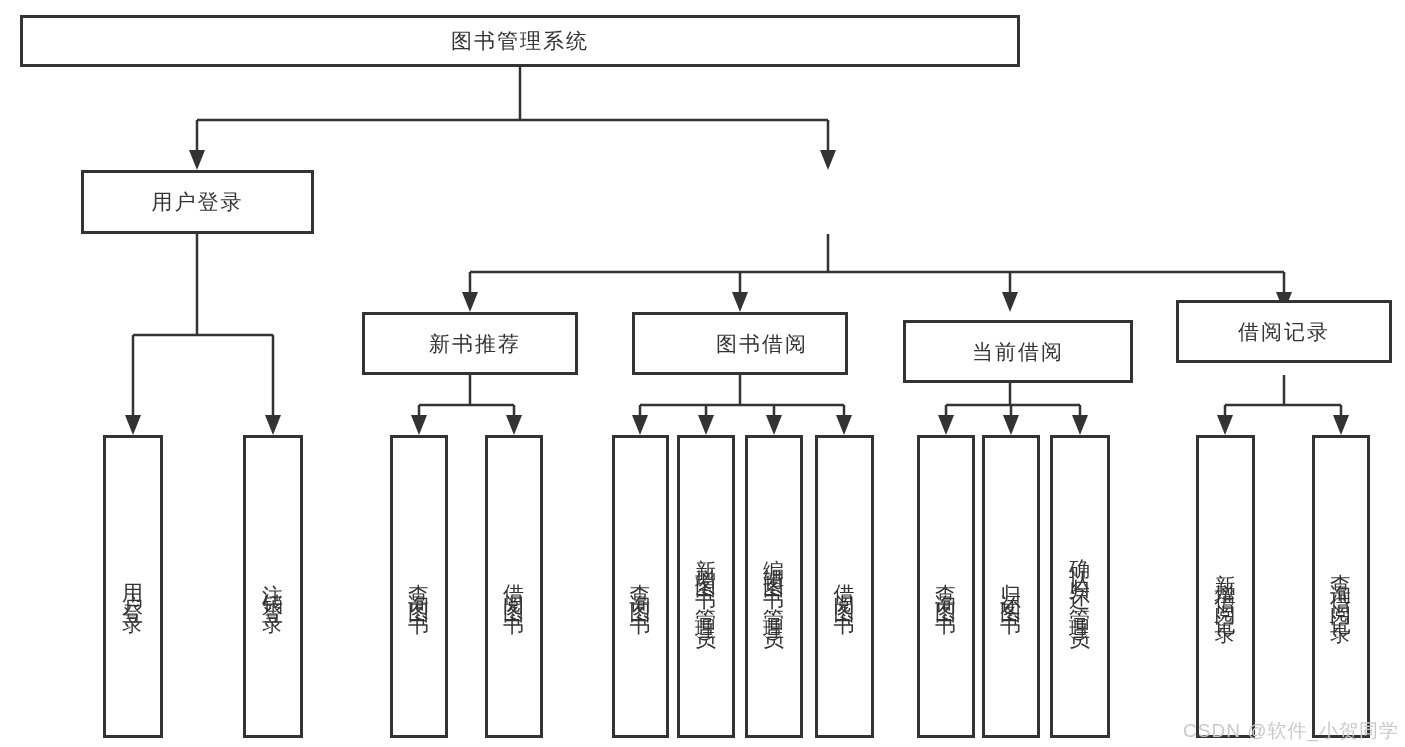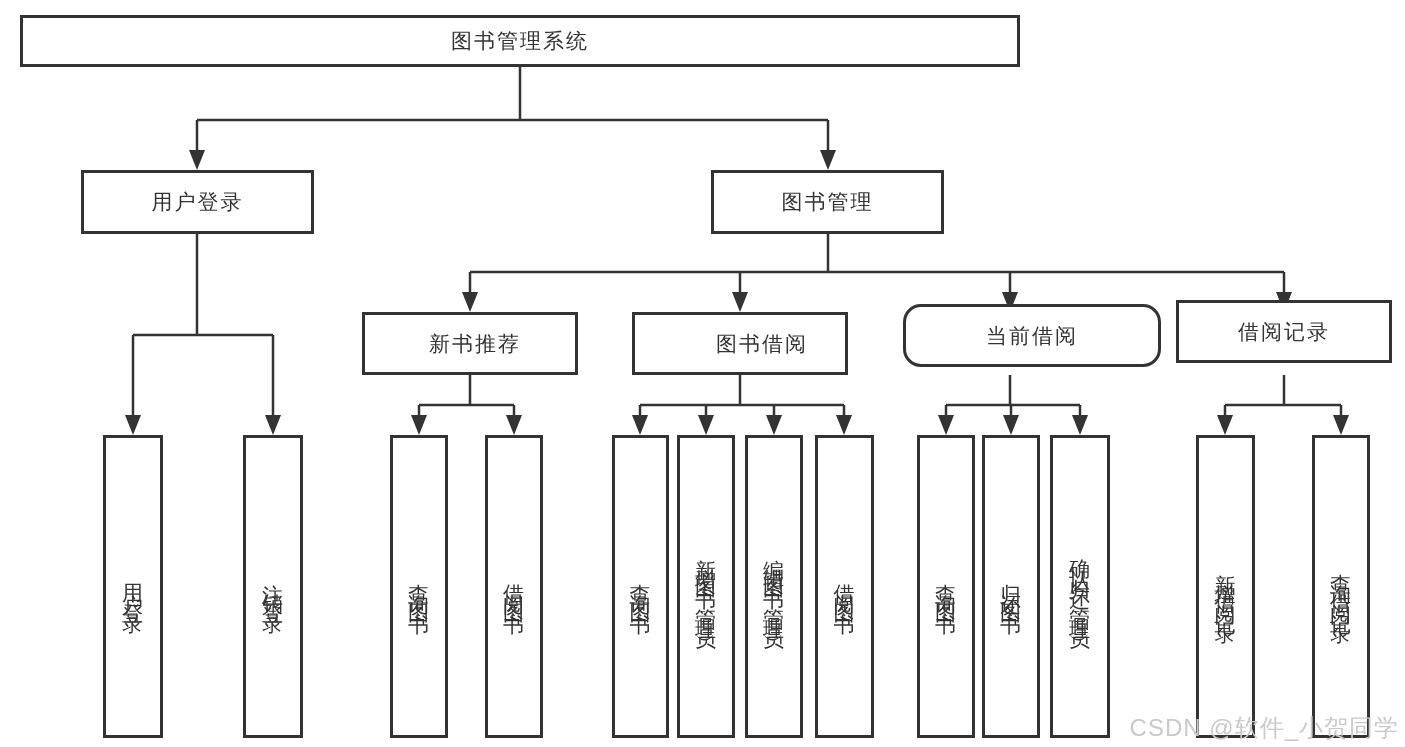--- a/index.html
+++ b/index.html
@@ -37,21 +37,21 @@
   .node.v {
     writing-mode: vertical-rl;
     text-orientation: mixed;
     letter-spacing: 10px;
     line-height: 1;
   }
   .watermark {
     position: absolute;
     right: 6px;
     bottom: 3px;
-    font-size: 24px;
+    font-size: 19px;
     color: #c9c9c9;
     letter-spacing: 1px;
     white-space: nowrap;
   }
 </style>
 </head>
 <body>
 
 <div id="canvas">
 
@@ -91,25 +91,24 @@
       <polygon points="1011,435 1003,415 1019,415"></polygon>
       <polygon points="1080,435 1072,415 1088,415"></polygon>
       <polygon points="1225,435 1217,415 1233,415"></polygon>
       <polygon points="1341,435 1333,415 1349,415"></polygon>
     </g>
   </svg>
 
   <div class="node" style="left:20px; top:15px; width:1000px; height:52px;">图书管理系统</div>
 
   <div class="node" style="left:81px; top:170px; width:233px; height:64px;">用户登录</div>
-  <div class="node" style="left:711px; top:170px; width:233px; height:64px;">图书管理</div>
 
   <div class="node" style="left:362px; top:312px; width:216px; height:63px;padding-left:10px;">新书推荐</div>
   <div class="node" style="left:632px; top:312px; width:216px; height:63px;padding-left:44px;">图书借阅</div>
-  <div class="node" style="left:903px; top:304px; width:258px; height:63px;border-radius:18px;">当前借阅</div>
+  <div class="node" style="left:903px; top:320px; width:230px; height:63px;">当前借阅</div>
   <div class="node" style="left:1176px; top:300px; width:216px; height:63px;">借阅记录</div>
 
   <div class="node v" style="left:103px; top:435px; width:60px; height:303px;">用户登录</div>
   <div class="node v" style="left:243px; top:435px; width:60px; height:303px;">注销登录</div>
 
   <div class="node v" style="left:390px; top:435px; width:58px; height:303px;">查询图书</div>
   <div class="node v" style="left:485px; top:435px; width:58px; height:303px;">借阅图书</div>
 
   <div class="node v" style="left:612px; top:435px; width:57px; height:303px;">查询图书</div>
   <div class="node v" style="left:677px; top:435px; width:58px; height:303px;">新增图书（管理员）</div>

